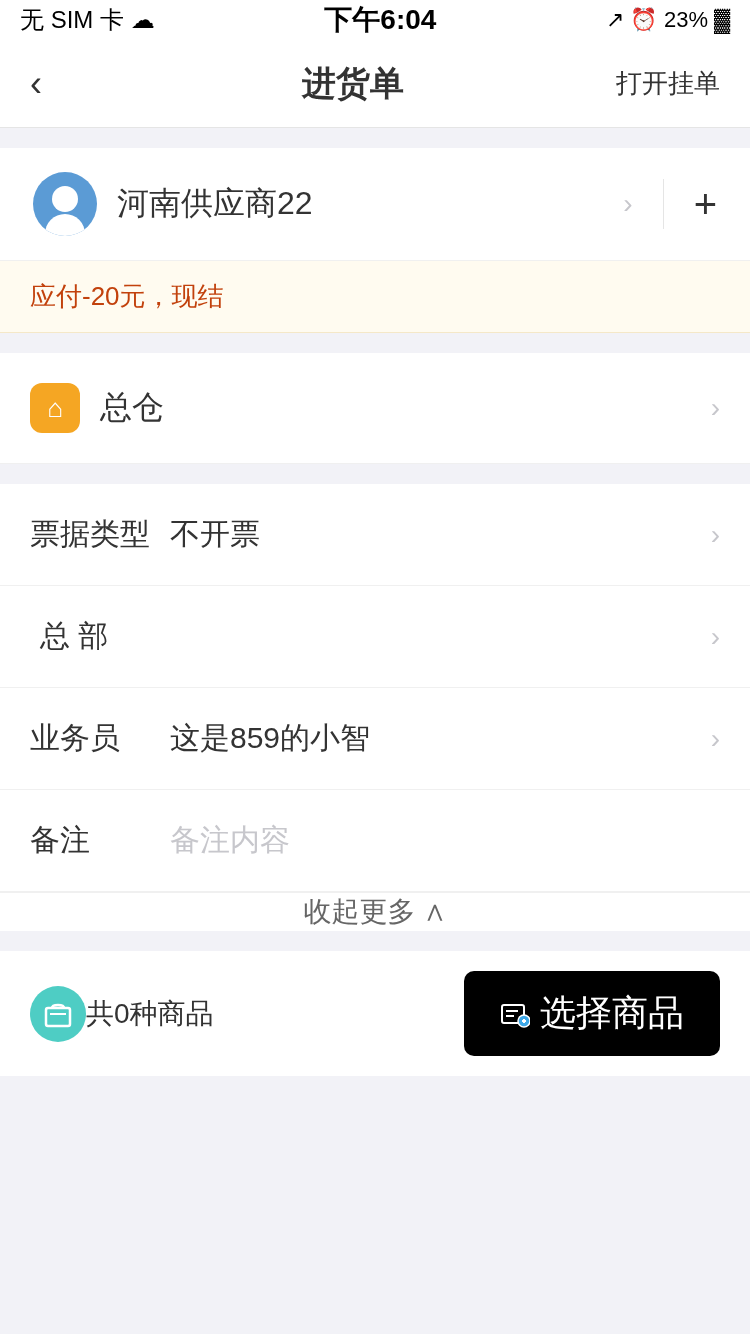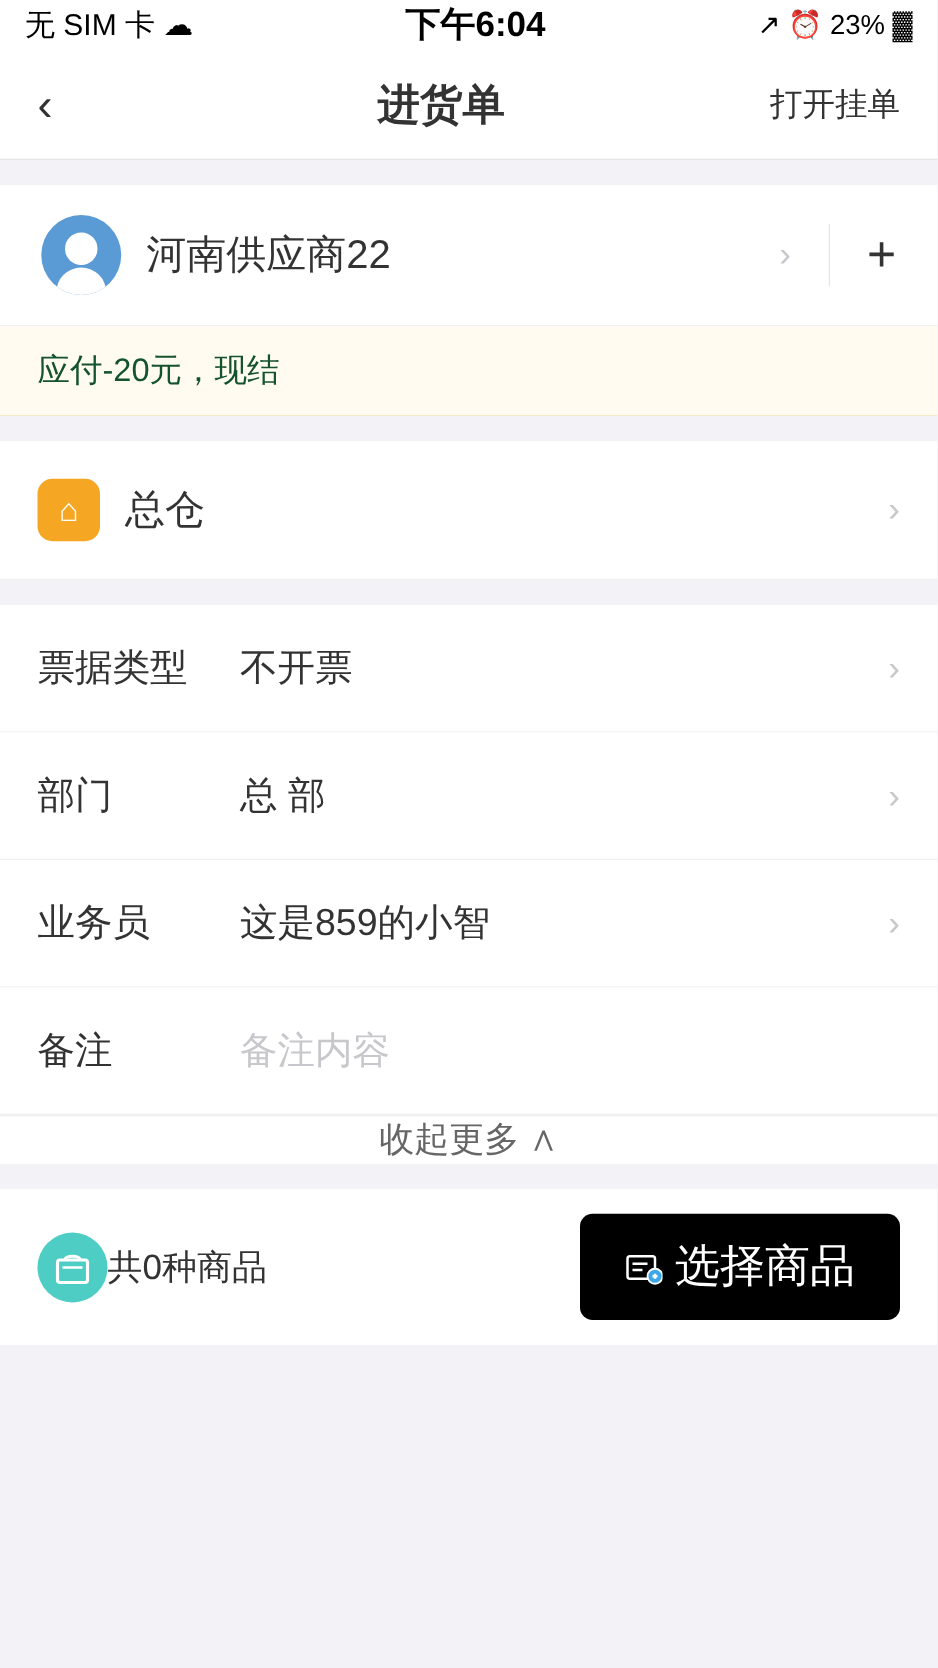--- a/index.html
+++ b/index.html
@@ -132,21 +132,21 @@
       width: 1px;
       height: 50px;
       background: #e5e5e5;
     }
 
     
     .notice-banner {
       background: #fffbf0;
       padding: 18px 30px;
       font-size: 26px;
-      color: #14532d;
+      color: #c2410c;
       border-bottom: 1px solid #f5e8c8;
     }
 
     
     .list-row {
       display: flex;
       align-items: center;
       padding: 30px;
       background: #fff;
       border-bottom: 1px solid #f0f0f0;
@@ -174,21 +174,20 @@
     }
 
     
     .form-row {
       display: flex;
       align-items: center;
       padding: 30px;
       background: #fff;
       border-bottom: 1px solid #f0f0f0;
       min-height: 88px;
-      gap: 22px;
     }
     .form-label {
       font-size: 30px;
       color: #333;
       width: 130px;
       flex-shrink: 0;
     }
     .form-value {
       flex: 1;
       font-size: 30px;
@@ -315,21 +314,20 @@
   <div class="section-divider"></div>
   <div class="card-section">
 
     <div class="form-row">
       <span class="form-label">票据类型</span>
       <span class="form-value">不开票</span>
       <span class="chevron">›</span>
     </div>
 
     <div class="form-row">
-      <span class="form-label">部门</span>
       <span class="form-value">总 部</span>
       <span class="chevron">›</span>
     </div>
 
     <div class="form-row">
       <span class="form-label">业务员</span>
       <span class="form-value">这是859的小智</span>
       <span class="chevron">›</span>
     </div>
 

